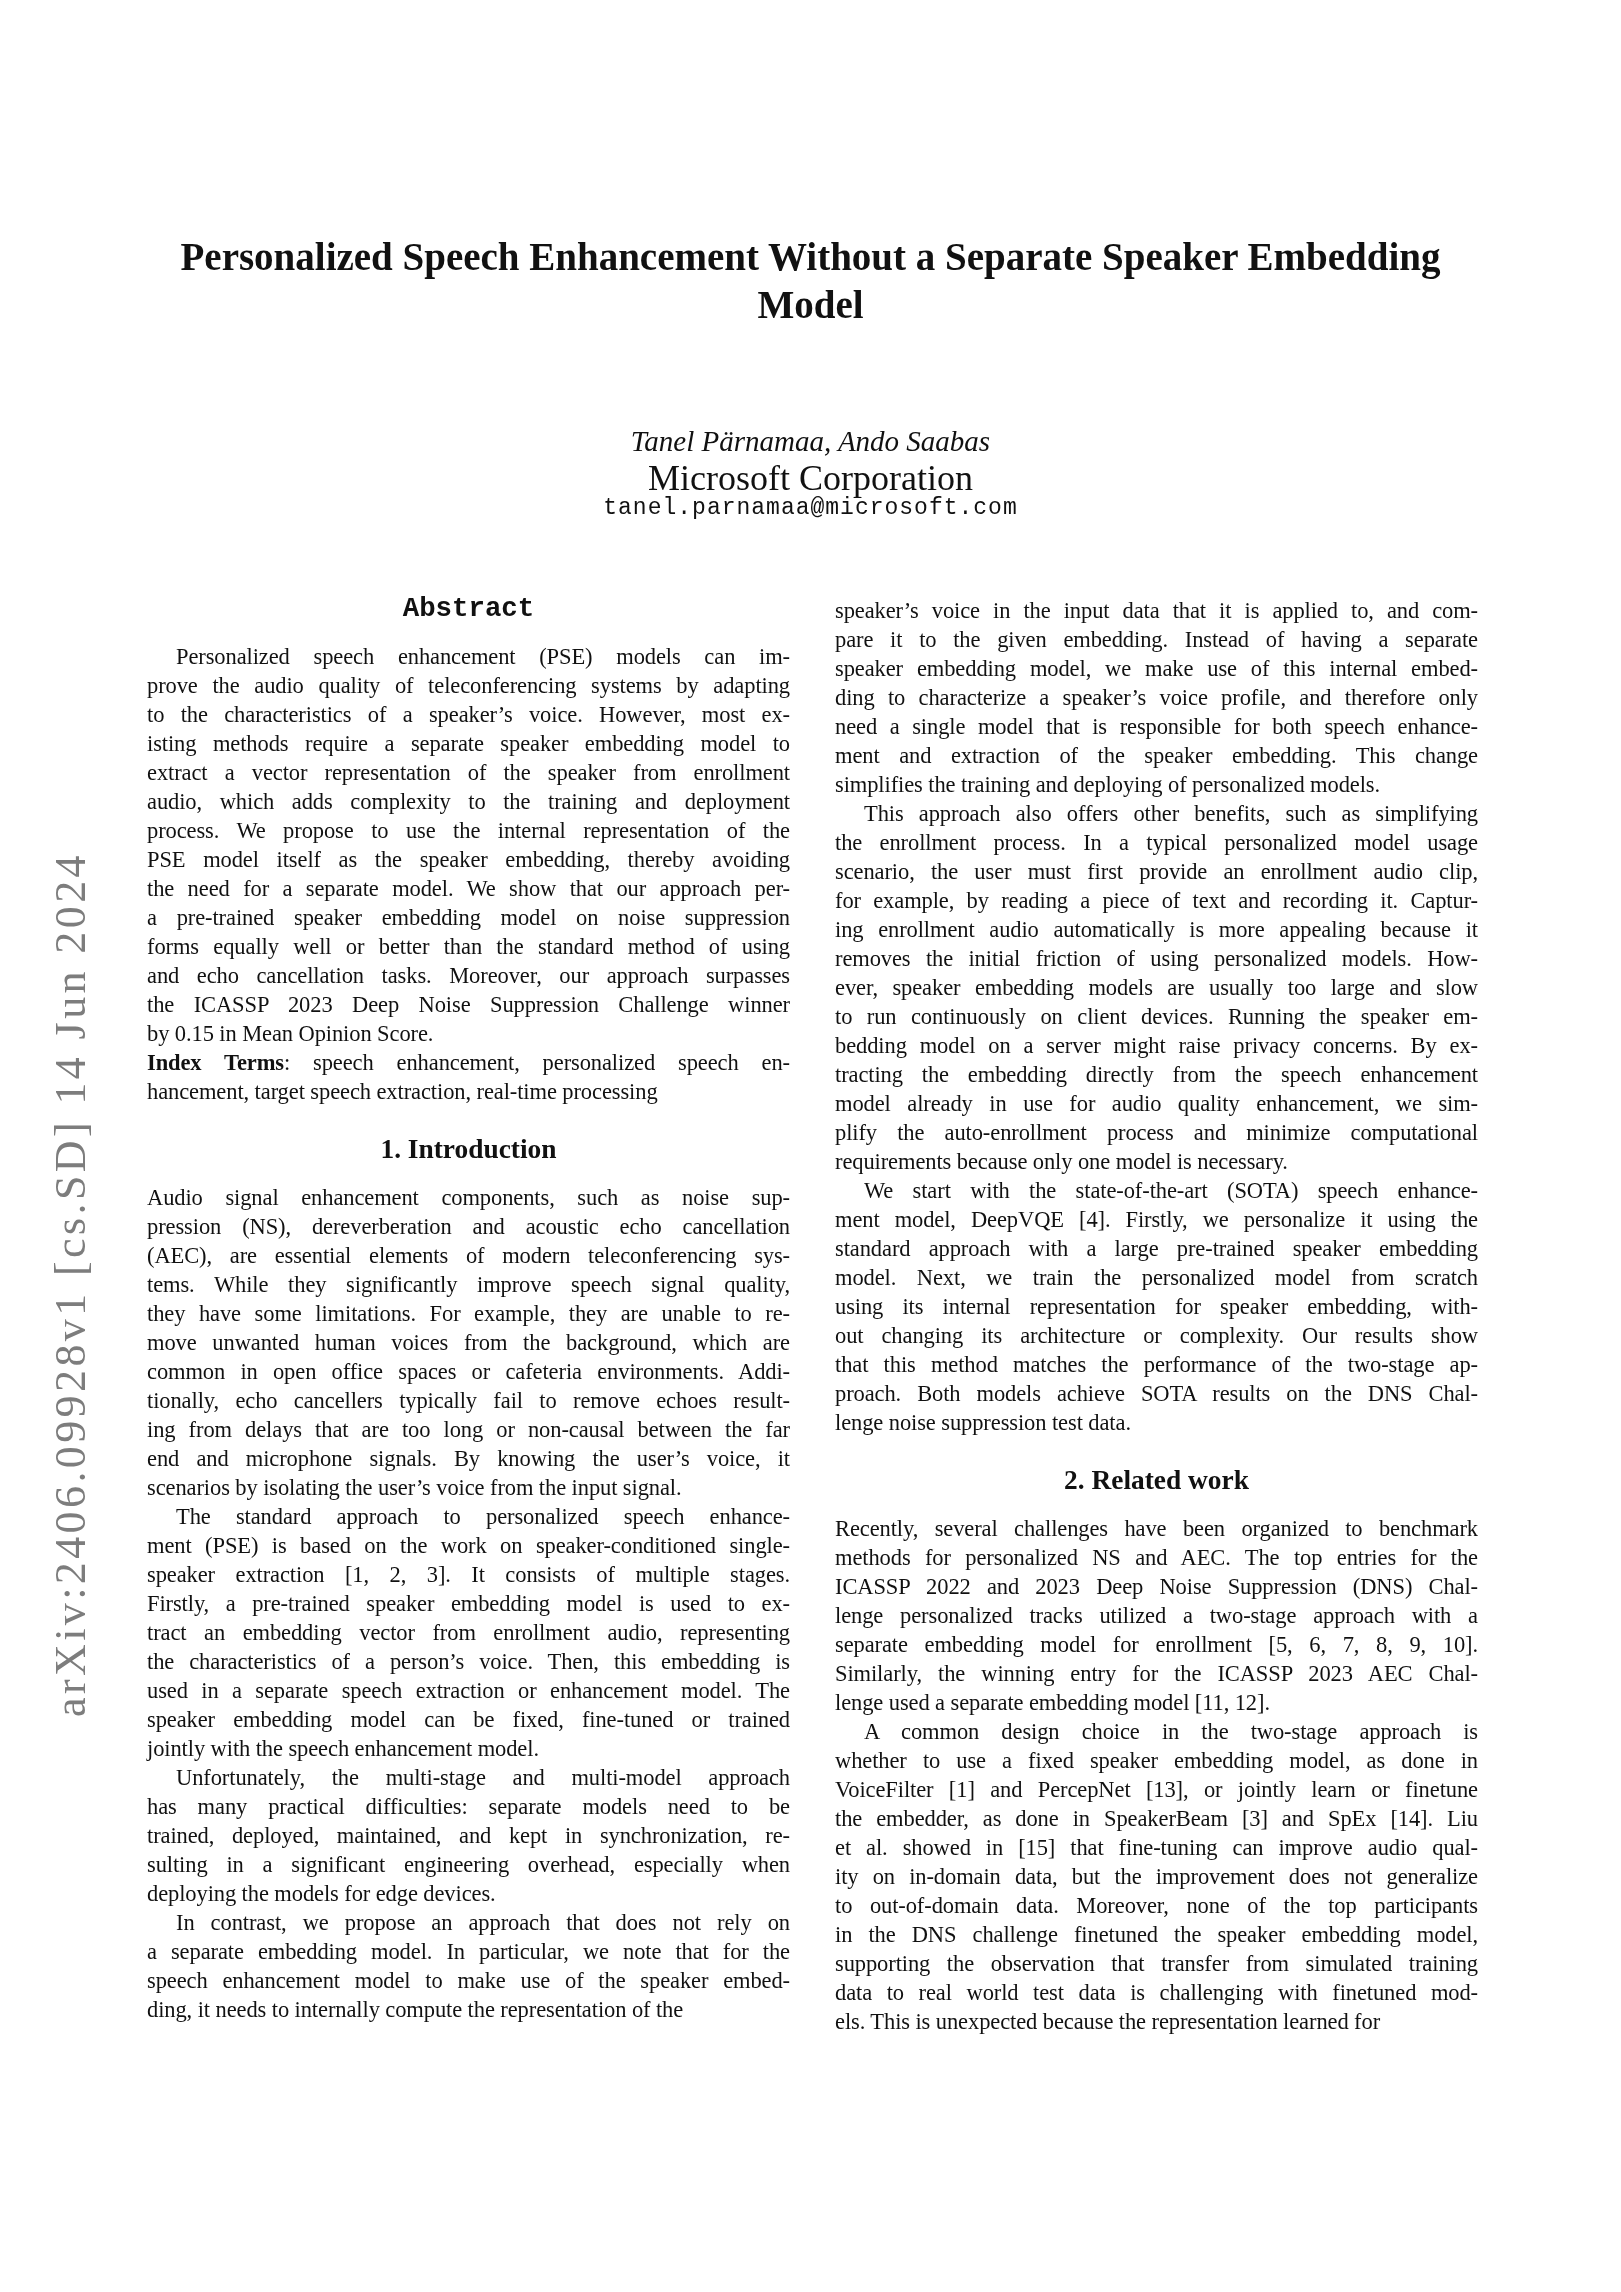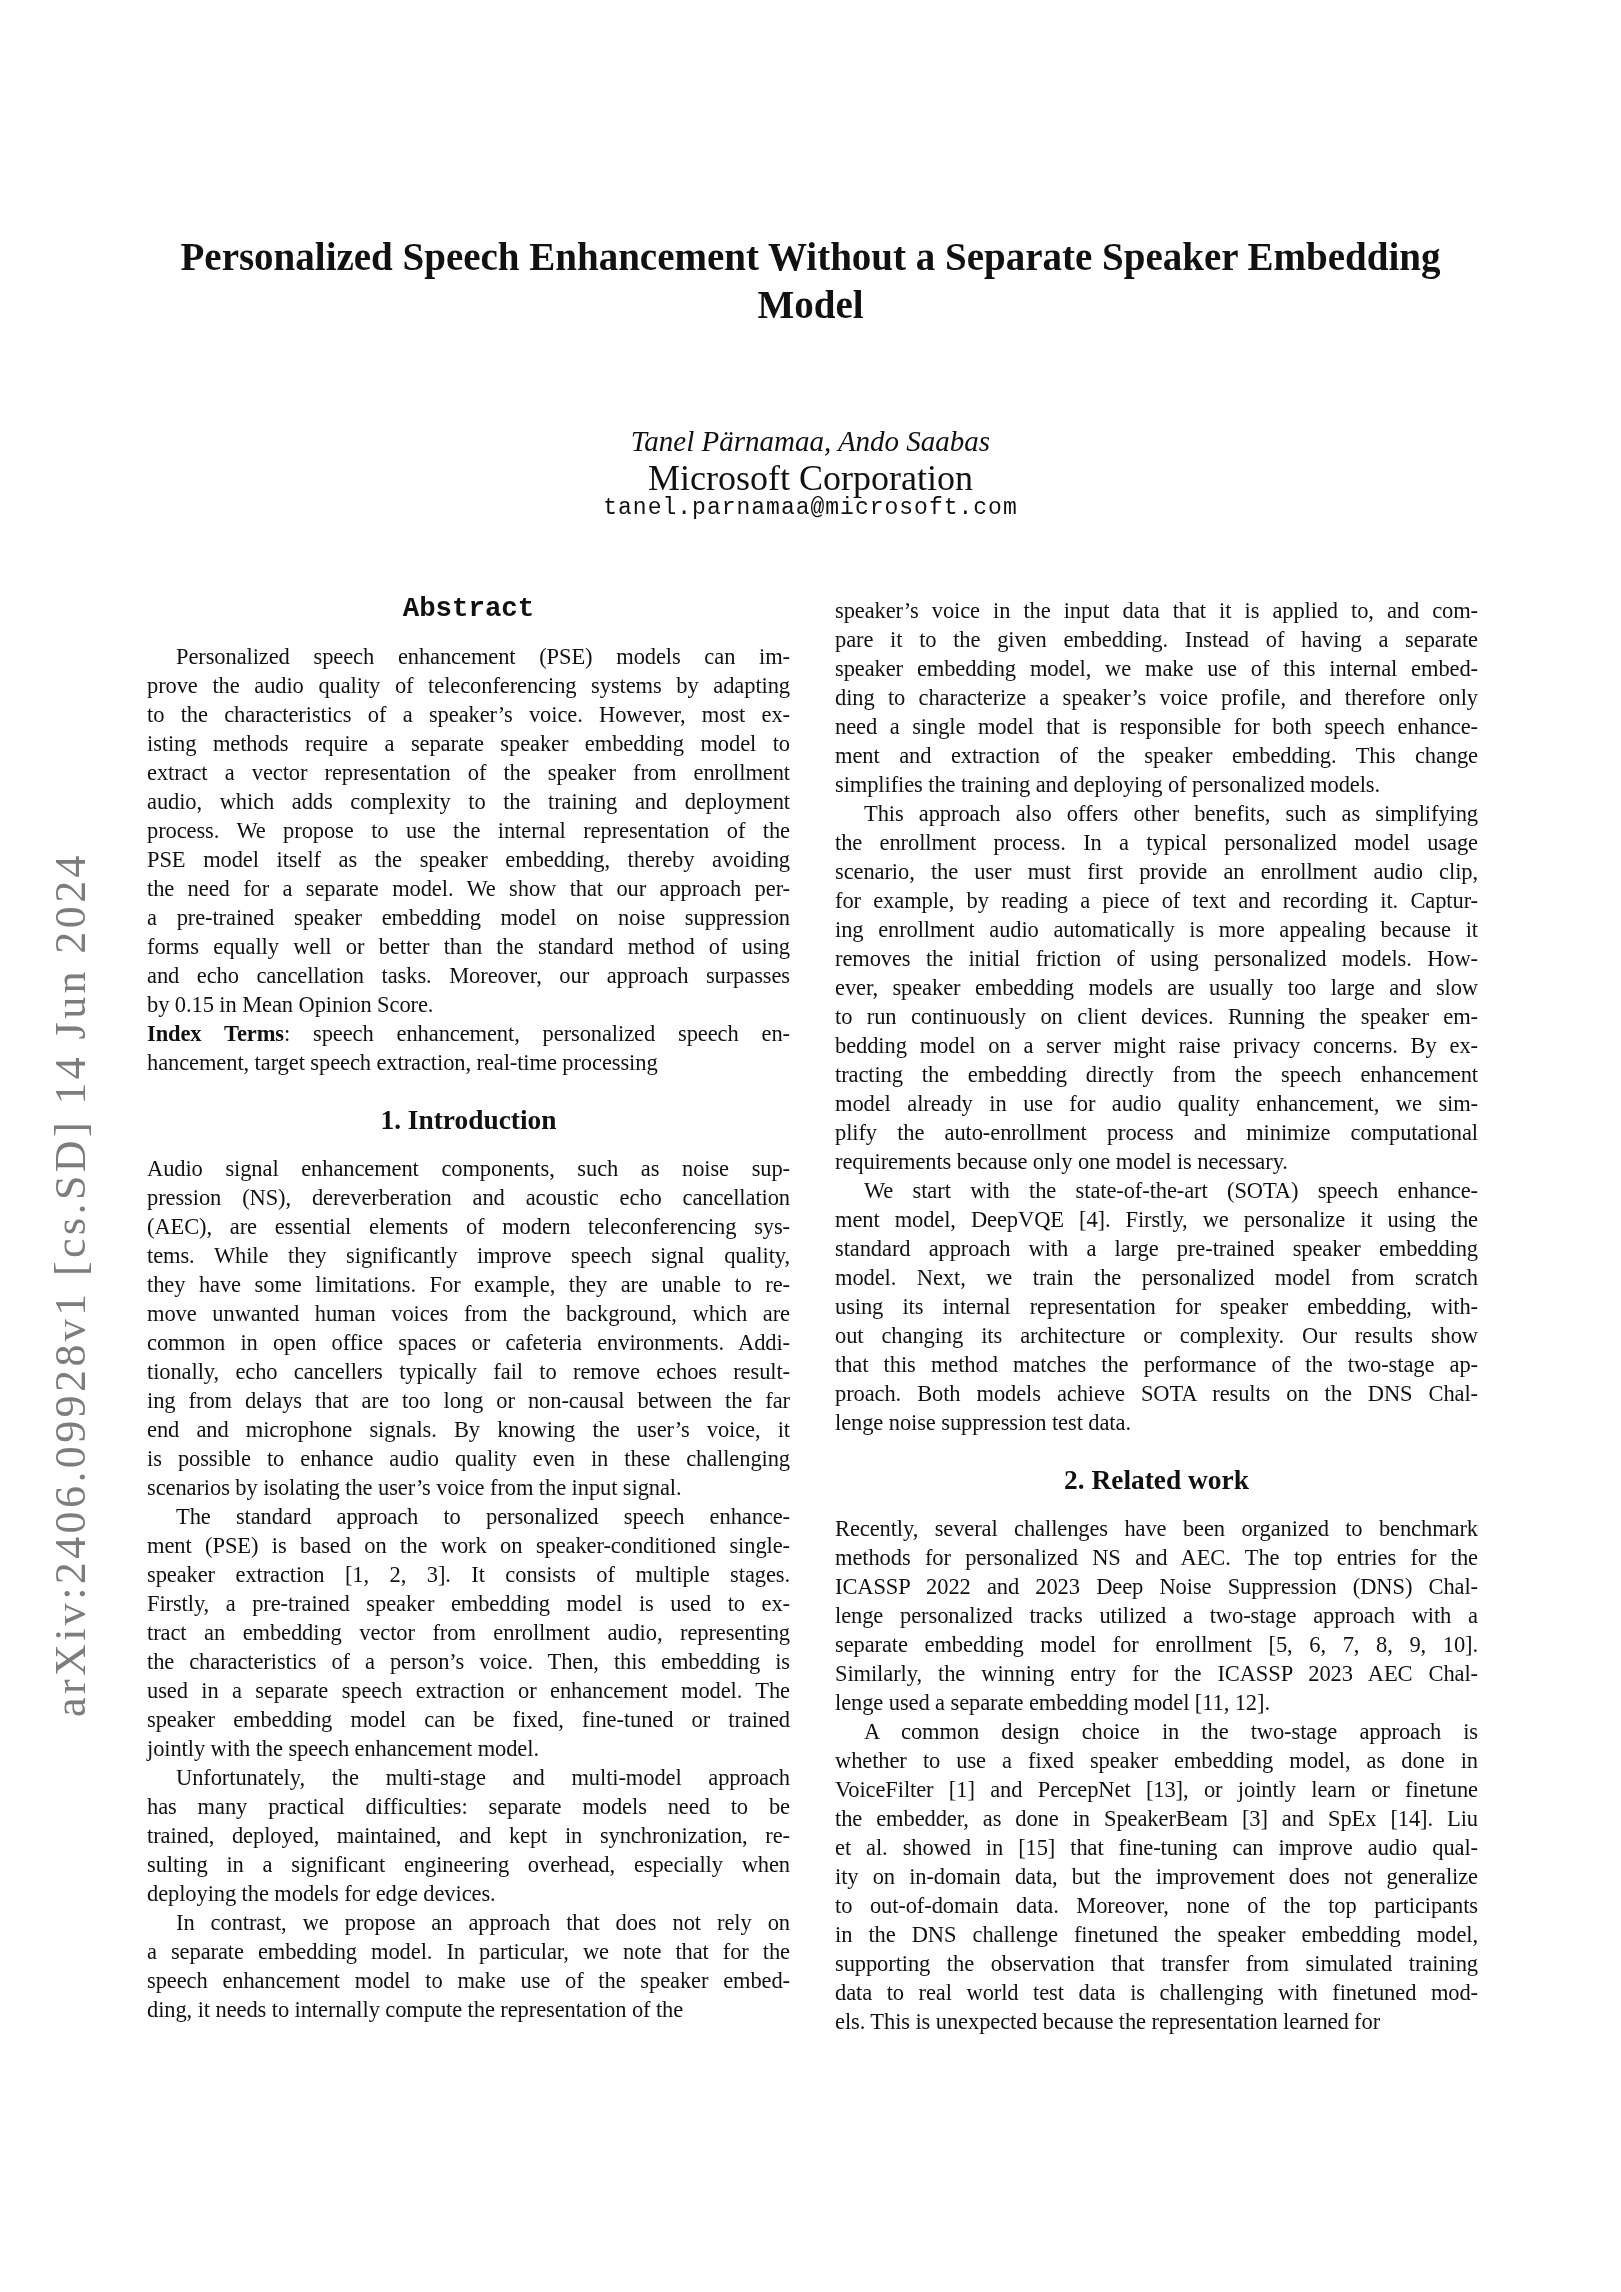--- a/index.html
+++ b/index.html
@@ -70,35 +70,35 @@
       <div class="line">to the characteristics of a speaker’s voice. However, most ex-</div>
       <div class="line">isting methods require a separate speaker embedding model to</div>
       <div class="line">extract a vector representation of the speaker from enrollment</div>
       <div class="line">audio, which adds complexity to the training and deployment</div>
       <div class="line">process. We propose to use the internal representation of the</div>
       <div class="line">PSE model itself as the speaker embedding, thereby avoiding</div>
       <div class="line">the need for a separate model. We show that our approach per-</div>
       <div class="line">a pre-trained speaker embedding model on noise suppression</div>
       <div class="line">forms equally well or better than the standard method of using</div>
       <div class="line">and echo cancellation tasks. Moreover, our approach surpasses</div>
+      <div class="line">the ICASSP 2023 Deep Noise Suppression Challenge winner</div>
       <div class="line pl">by 0.15 in Mean Opinion Score.</div>
       <div class="line"><b>Index Terms</b>: speech enhancement, personalized speech en-</div>
       <div class="line pl">hancement, target speech extraction, real-time processing</div>
       <div class="h">1.  Introduction</div>
       <div class="line">Audio signal enhancement components, such as noise sup-</div>
       <div class="line">pression (NS), dereverberation and acoustic echo cancellation</div>
       <div class="line">(AEC), are essential elements of modern teleconferencing sys-</div>
       <div class="line">tems. While they significantly improve speech signal quality,</div>
       <div class="line">they have some limitations. For example, they are unable to re-</div>
       <div class="line">move unwanted human voices from the background, which are</div>
       <div class="line">common in open office spaces or cafeteria environments. Addi-</div>
       <div class="line">tionally, echo cancellers typically fail to remove echoes result-</div>
       <div class="line">ing from delays that are too long or non-causal between the far</div>
       <div class="line">end and microphone signals. By knowing the user’s voice, it</div>
-      <div class="line">is possible to enhance audio quality even in these challenging</div>
       <div class="line pl">scenarios by isolating the user’s voice from the input signal.</div>
       <div class="line indent">The standard approach to personalized speech enhance-</div>
       <div class="line">ment (PSE) is based on the work on speaker-conditioned single-</div>
       <div class="line">speaker extraction [1, 2, 3].  It consists of multiple stages.</div>
       <div class="line">Firstly, a pre-trained speaker embedding model is used to ex-</div>
       <div class="line">tract an embedding vector from enrollment audio, representing</div>
       <div class="line">the characteristics of a person’s voice. Then, this embedding is</div>
       <div class="line">used in a separate speech extraction or enhancement model. The</div>
       <div class="line">speaker embedding model can be fixed, fine-tuned or trained</div>
       <div class="line pl">jointly with the speech enhancement model.</div>

